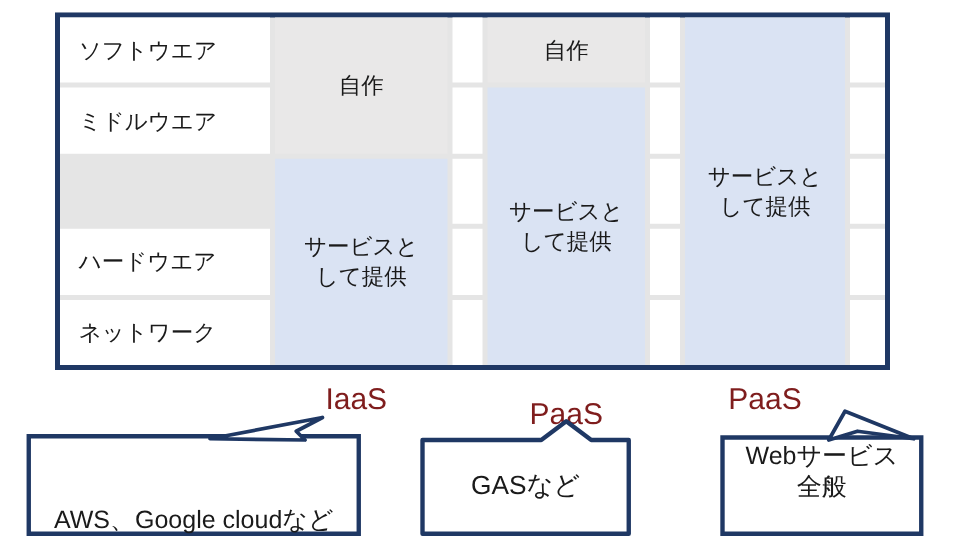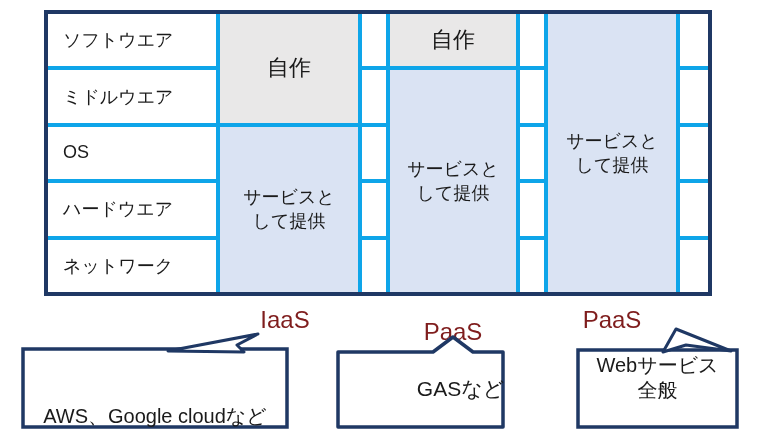--- a/index.html
+++ b/index.html
@@ -3,56 +3,55 @@
 <meta charset="utf-8">
 <style>
   html,body{margin:0;padding:0;background:#ffffff;}
   .canvas{
     position:relative;width:768px;height:432px;background:#ffffff;overflow:hidden;
     font-family:"Liberation Sans","DejaVu Sans",sans-serif;color:#1a1a1a;
   }
   
   .cloud-table{
     position:absolute;left:44px;top:10px;width:668px;height:286px;
-    box-sizing:border-box;border:4px solid #1f3864;background:#0ea5e9;
+    box-sizing:border-box;border:4px solid #1f3864;background:#e5e5e5;
     display:grid;
     grid-template-columns:168px 138px 24px 126px 24px 128px 1fr;
     grid-template-rows:repeat(5,1fr);
     gap:4px;
   }
   .cell{background:#ffffff;display:flex;align-items:center;justify-content:center;}
   .layer-cell{justify-content:flex-start;padding-left:15px;font-size:18px;}
-  .self-cell{background:#e9e8e8;font-size:22px;}
+  .self-cell{background:#e9e8e8;font-size:18px;}
   .service-cell{background:#dae3f3;font-size:18px;text-align:center;white-space:pre-line;line-height:1.35;}
   .spacer{background:#ffffff;}
   
   .model-label{position:absolute;top:306px;width:120px;text-align:center;font-size:24px;color:#7f1d1d;}
   .model-label.iaas{left:225px;}
   .model-label.paas{left:393px;margin-top:12px;}
   .model-label.saas{left:552px;}
   
   .callout-svg{position:absolute;left:0;top:0;}
   .bubble-text{
     position:absolute;display:flex;align-items:center;justify-content:center;
     text-align:center;font-size:20px;color:#1a1a1a;white-space:pre-line;line-height:1.25;
   }
   .bubble-text.b1{left:23px;top:349px;width:264px;height:78px;white-space:nowrap;margin-top:28px;}
-  .bubble-text.b2{left:338px;top:352px;width:165px;height:75px;font-size:21px;padding-left:40px;}
+  .bubble-text.b2{left:338px;top:352px;width:165px;height:75px;font-size:21px;}
   .bubble-text.b3{left:578px;top:350px;width:159px;height:56px;}
 </style>
 </head>
 <body>
 
 <div class="canvas">
 
   <div class="cloud-table">
 
     <div class="cell layer-cell" style="grid-area:1/1">ソフトウエア</div>
     <div class="cell layer-cell" style="grid-area:2/1">ミドルウエア</div>
-    <div class="cell layer-cell" style="grid-area:3/1">OS</div>
     <div class="cell layer-cell" style="grid-area:4/1">ハードウエア</div>
     <div class="cell layer-cell" style="grid-area:5/1">ネットワーク</div>
 
     <div class="cell self-cell" style="grid-column:2;grid-row:1/3">自作</div>
     <div class="cell service-cell" style="grid-column:2;grid-row:3/6">サービスと
 して提供</div>
 
     <div class="cell spacer" style="grid-area:1/3"></div>
     <div class="cell spacer" style="grid-area:2/3"></div>
     <div class="cell spacer" style="grid-area:3/3"></div>

